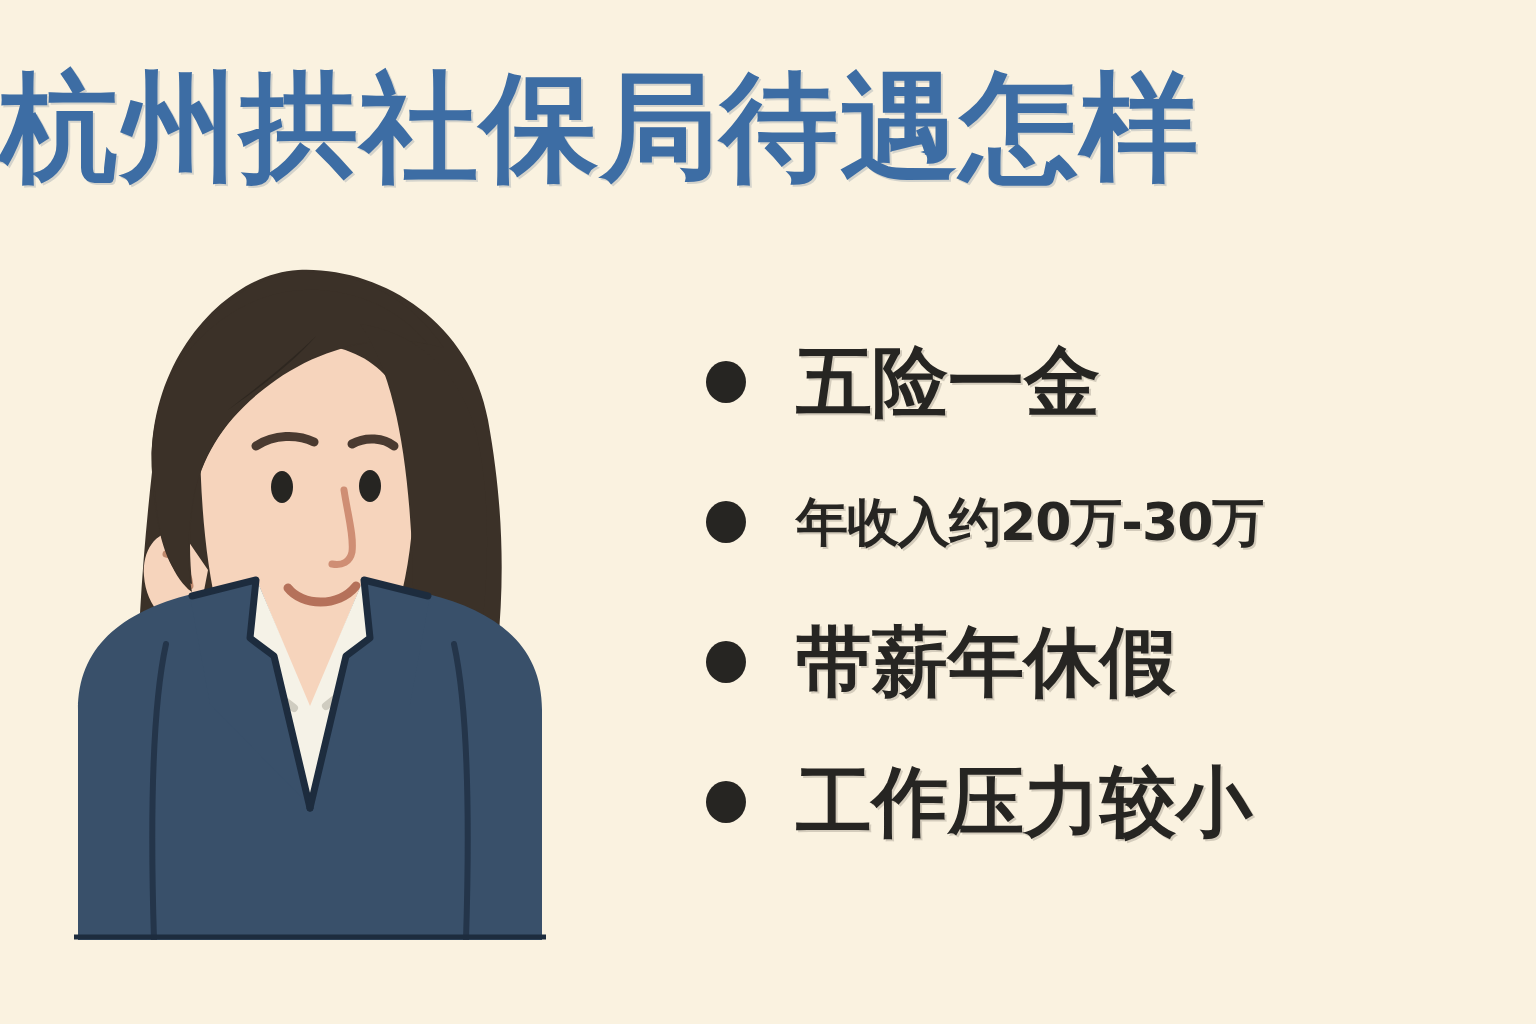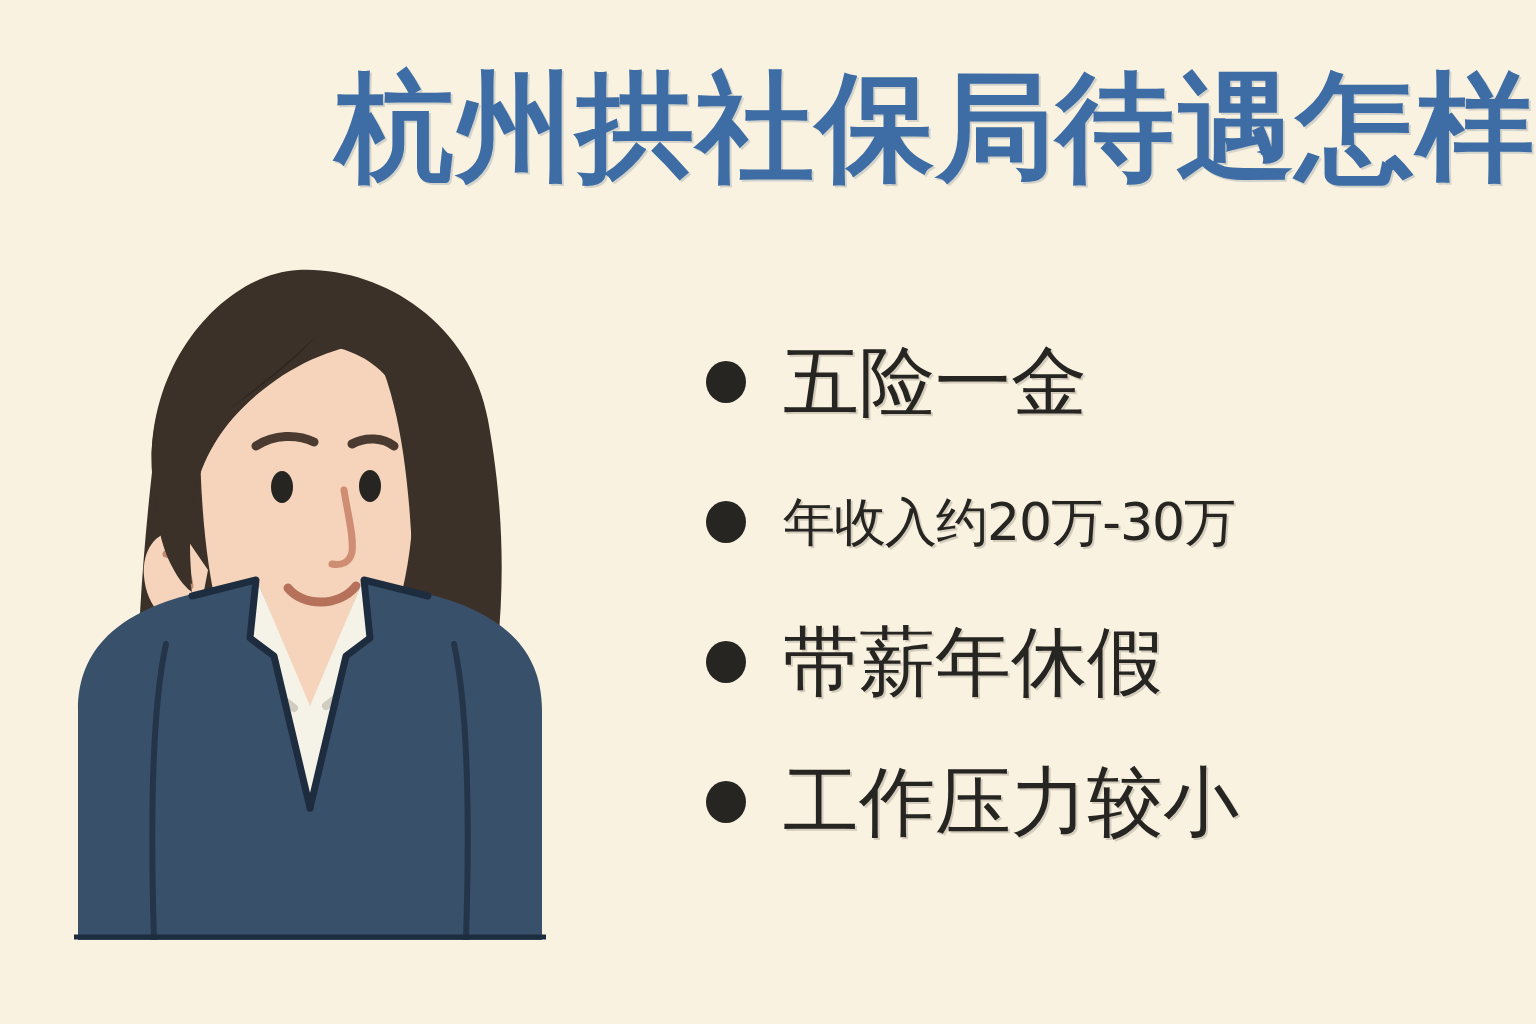--- a/index.html
+++ b/index.html
@@ -20,21 +20,21 @@
     background: #faf2e0;
     overflow: hidden;
   }
 
   
   #title {
     position: absolute;
     left: 0;
     top: 58px;
     width: 1536px;
-    text-align: right;
+    text-align: left;
     color: #3d6da4;
     font-family: "DejaVu Sans", "Liberation Sans", sans-serif;
     font-weight: 700;
     font-size: 118px;
     line-height: 1.18;
     letter-spacing: 2px;
     white-space: nowrap;
     text-shadow: 2px 2px 0 rgba(40,70,110,0.18);
   }
 
@@ -55,26 +55,27 @@
     width: 40px;
     height: 42px;
     border-radius: 50%;
     background: #262522;
     margin-right: 37px;
   }
   .bullet-label {
     flex: 1 1 auto;
     color: #262522;
     font-family: "DejaVu Sans", "Liberation Sans", sans-serif;
-    font-weight: 400;
+    font-weight: 700;
     font-size: 76px;
     line-height: 1;
     letter-spacing: 0px;
     white-space: nowrap;
     text-shadow: 2px 2px 0 rgba(60,55,45,0.20);
+    margin-left: 13px;
   }
   .bullet-label.long {
     font-size: 52px;
     letter-spacing: -1px;
   }
 
   
   #illustration {
     position: absolute;
     left: 60px;

